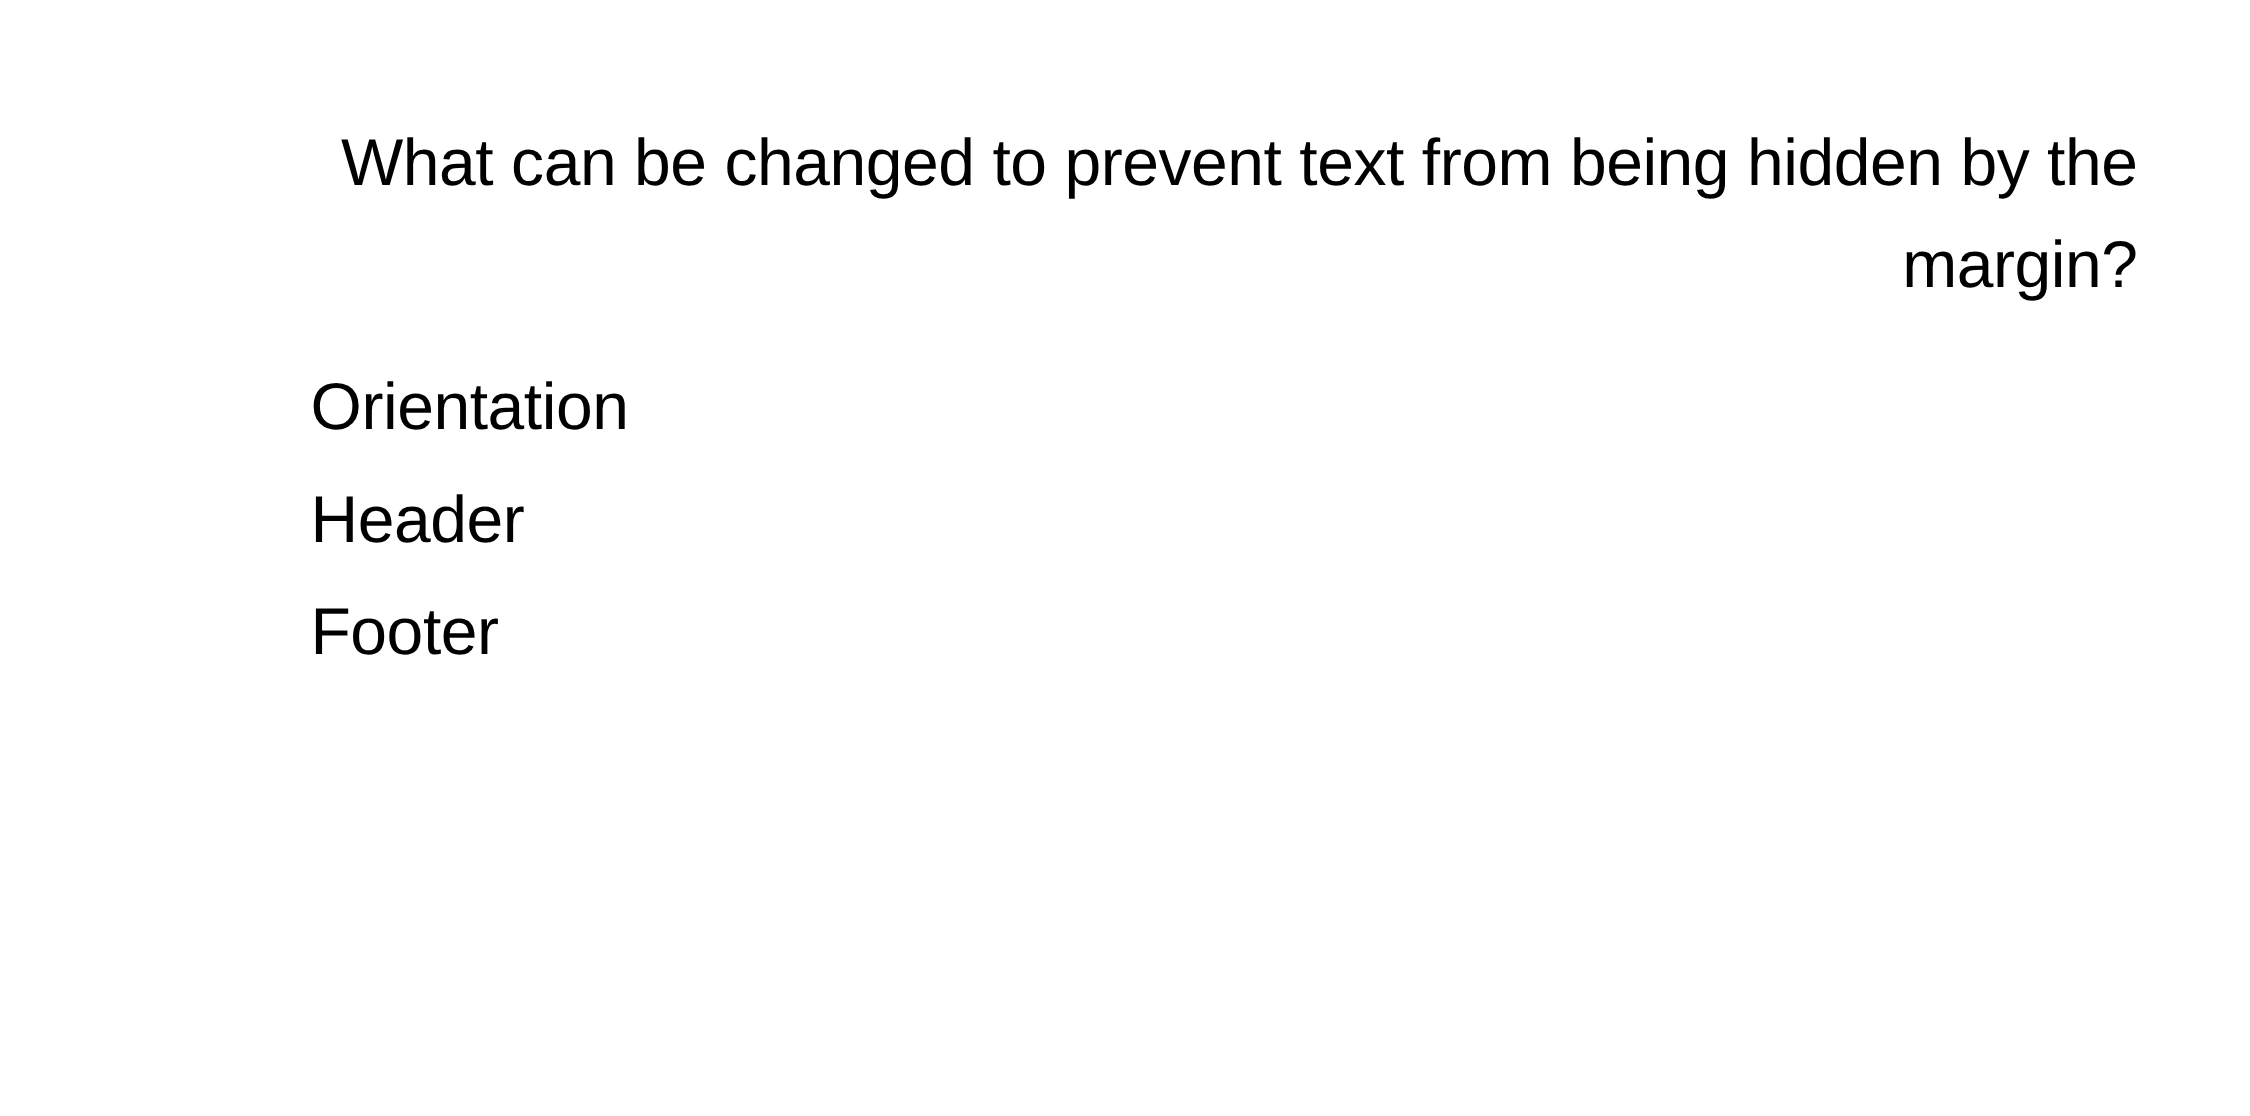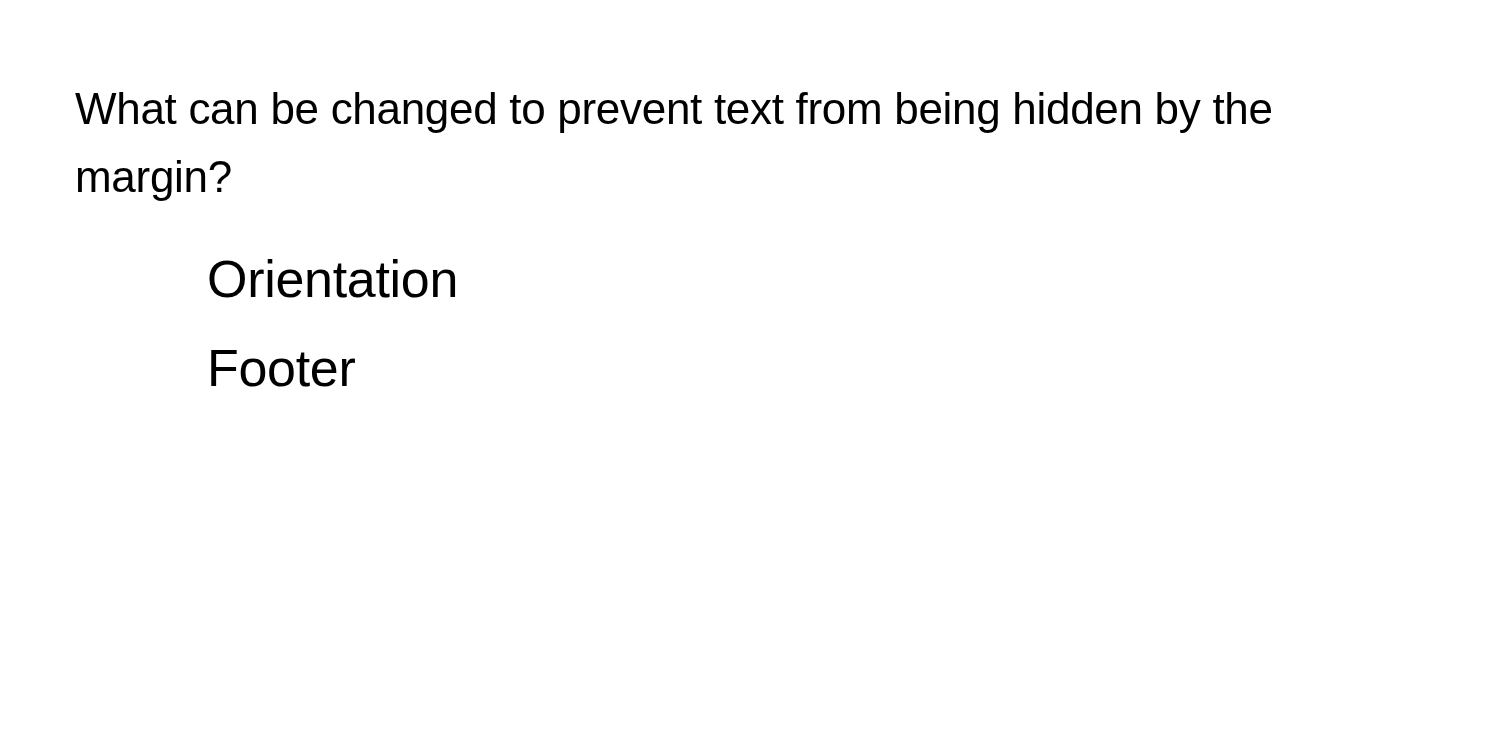--- a/index.html
+++ b/index.html
@@ -14,31 +14,33 @@
       font-family: -apple-system, BlinkMacSystemFont, "Segoe UI", Helvetica, Arial, sans-serif;
       color: #000000;
       padding-top: 75px;
       padding-left: 75px;
     }
     .question {
       font-size: 44px;
       line-height: 1.55;
       max-width: 1350px;
       letter-spacing: -0.3px;
+      text-align: right;
     }
     .options {
       margin-top: 24px;
       margin-left: 132px;
     }
     .option {
-      font-size: 52px;
+      font-size: 44px;
       line-height: 1.7;
       letter-spacing: -0.3px;
     }
   </style>
 </head>
 <body>
 
 <div class="question">What can be changed to prevent text from being hidden by the margin?</div>
 <div class="options">
   <div class="option">Orientation</div>
+  <div class="option">Header</div>
   <div class="option">Footer</div>
 </div>
 
 </body></html>

